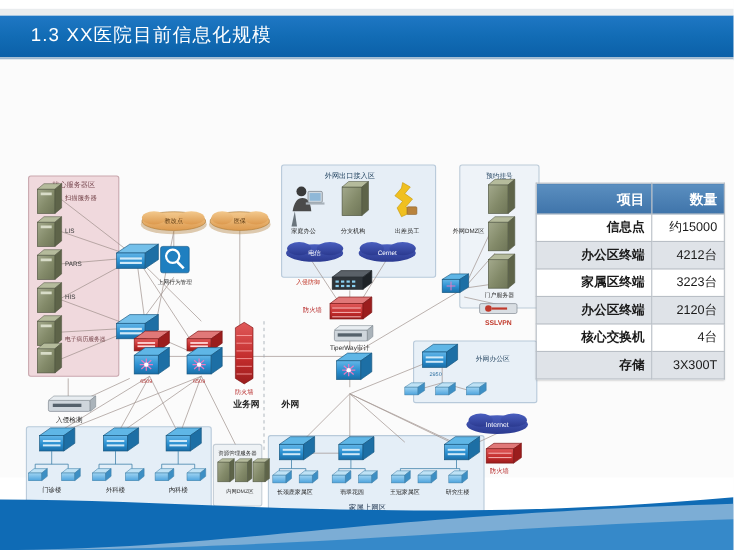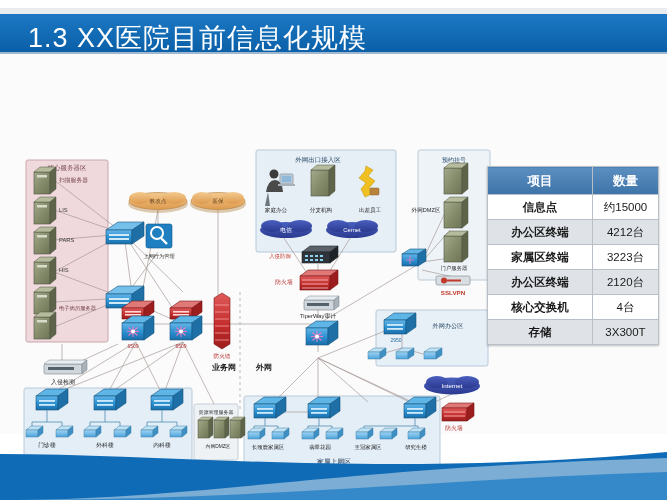--- a/index.html
+++ b/index.html
@@ -16,21 +16,21 @@
     background:linear-gradient(180deg,#1f77c4 0%,#126cb5 50%,#0b60a8 100%);
     border-bottom:2px solid #9fb8cf;
     box-shadow:0 1px 0 #cfd9e2;
   }
   .title-band:before{
     content:"";position:absolute;left:0;top:-6px;width:667px;height:6px;
     background:#e9ecee;
   }
   .title-text{
     position:absolute;left:28px;top:6px;
-    font-size:27px;color:#ffffff;letter-spacing:1px;
+    font-size:17px;color:#ffffff;letter-spacing:1px;
     white-space:nowrap;
   }
 
   
   .content{position:absolute;left:0;top:54px;width:667px;height:380px;background:#fbfbfb;}
 
   
   .wave-wrap{position:absolute;left:0;bottom:0;width:667px;height:68px;overflow:hidden;}
 
   
@@ -42,21 +42,21 @@
     position:absolute;left:487px;top:112px;width:172px;
   }
   table.stats{
     border-collapse:collapse;width:172px;
     font-size:11.5px;color:#1a1a1a;
     box-shadow:0 1px 2px rgba(0,0,0,.25);
   }
   table.stats th,table.stats td{
     border:1px solid #b9bfc6;
     padding:4px 6px;height:16px;line-height:16px;
-    text-align:center;white-space:nowrap;
+    text-align:right;white-space:nowrap;
   }
   table.stats th{
     background:linear-gradient(180deg,#5b8fc0 0%,#3f74aa 100%);
     color:#ffffff;font-weight:bold;font-size:12.5px;
     height:19px;
   }
   table.stats td:first-child{width:92px;font-weight:bold;font-family:Liberation Serif, serif;}
   table.stats tr:nth-child(odd) td{background:#ffffff;}
   table.stats tr:nth-child(even) td{background:#dfe3e8;}
 

